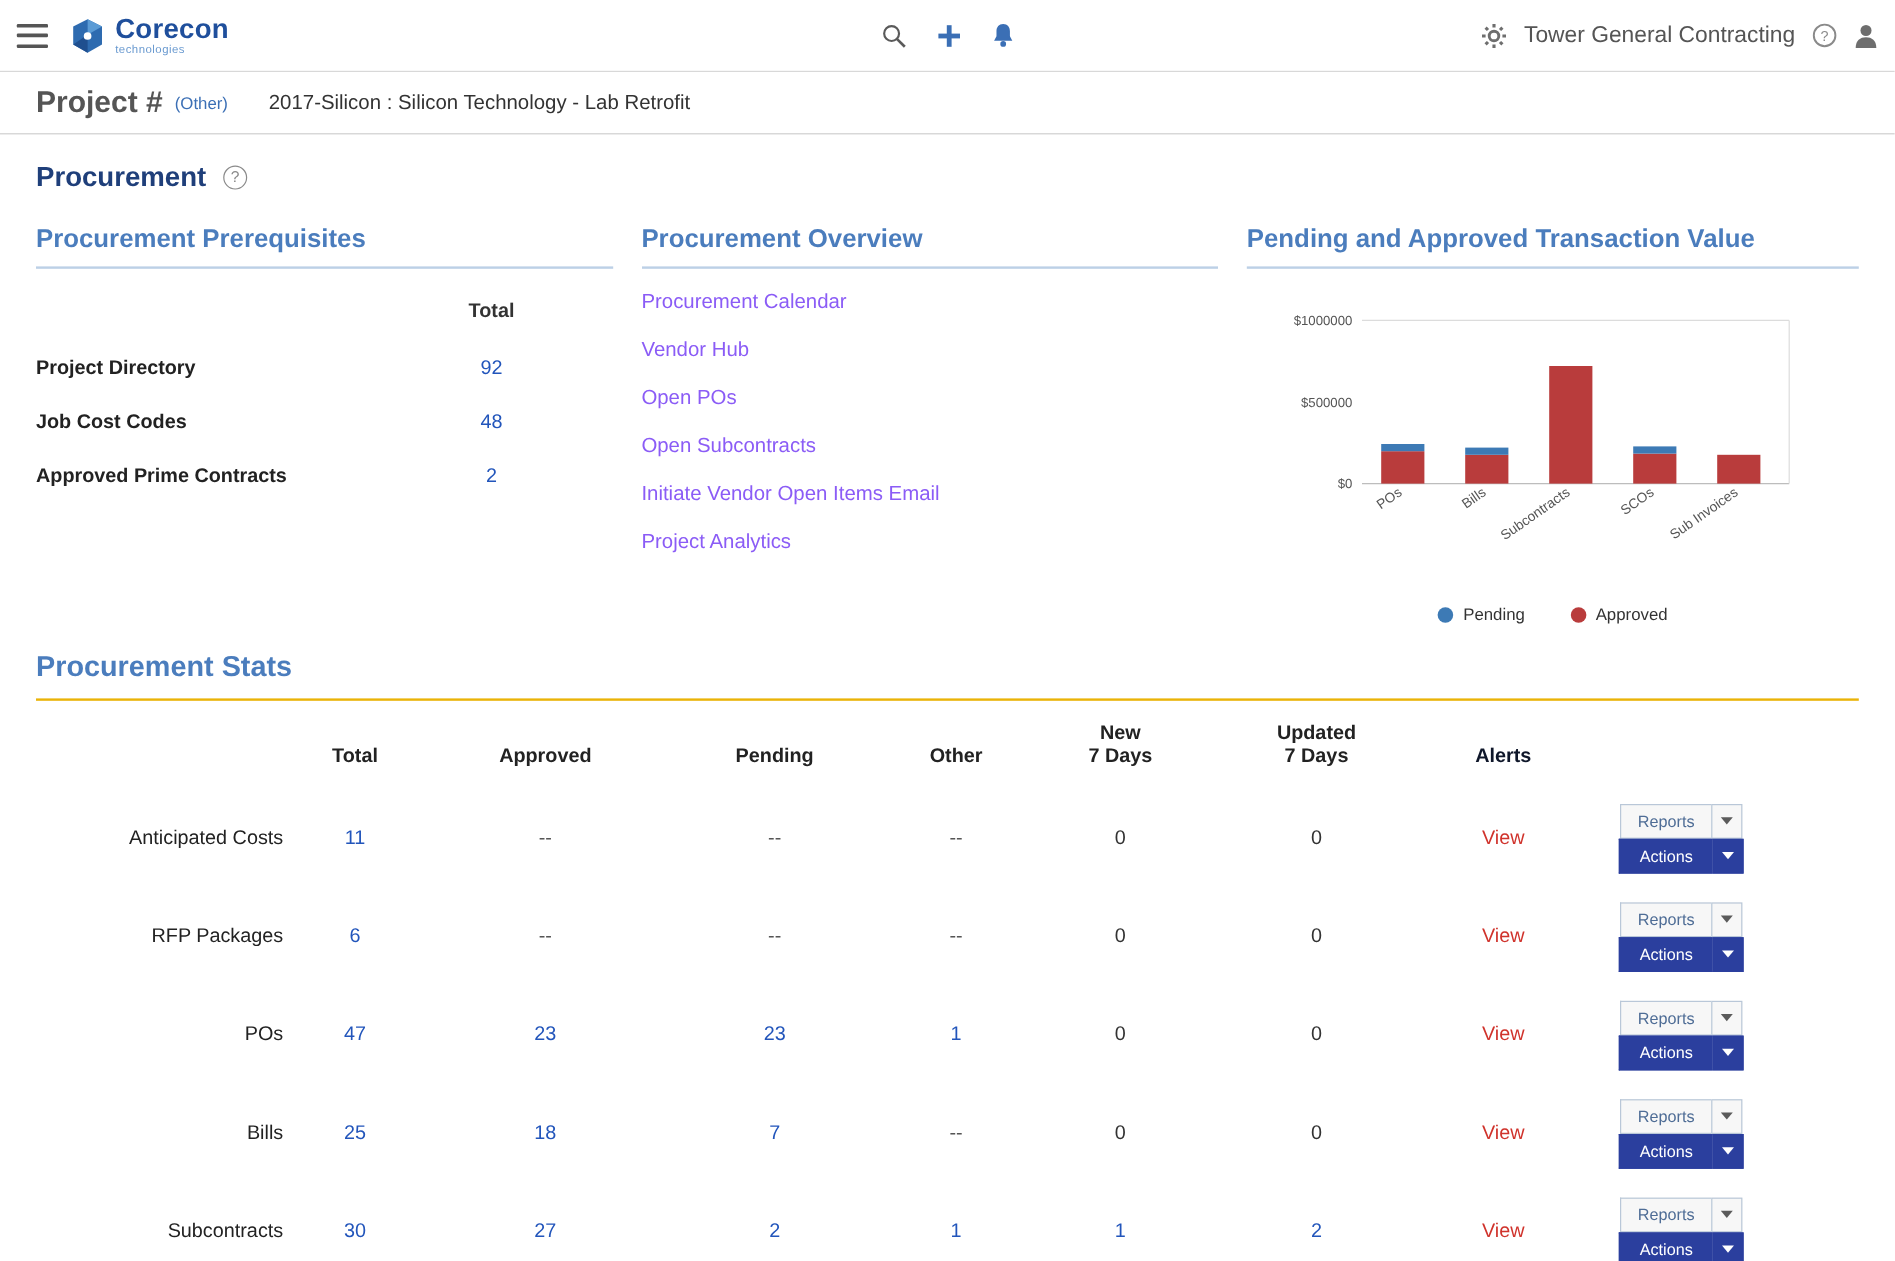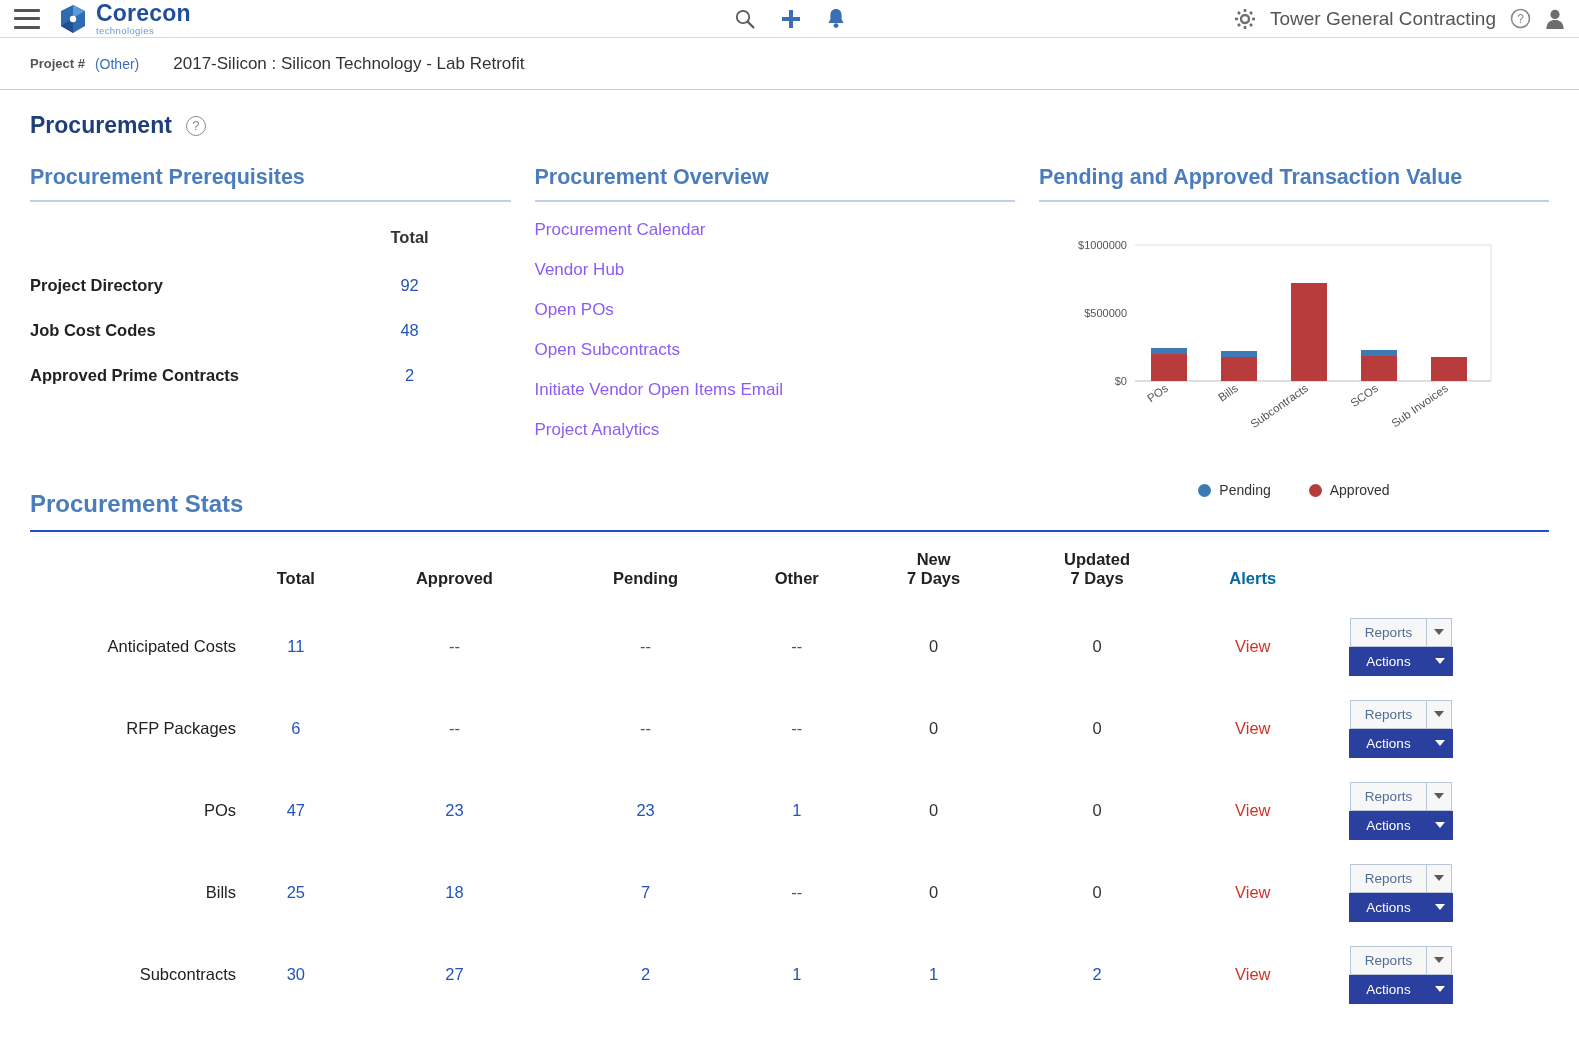--- a/index.html
+++ b/index.html
@@ -8,21 +8,21 @@
     width: 1579px;
     height: 1051px;
     background: #ffffff;
     font-family: "Liberation Sans", sans-serif;
     color: #333;
     overflow: hidden;
   }
 
   
   .topbar {
-    height: 38px;
+    height: 60px;
     display: flex;
     align-items: center;
     padding: 0 14px;
     border-bottom: 1px solid #d8d8d8;
     position: relative;
   }
   .hamburger {
     width: 26px; height: 20px;
     display: flex; flex-direction: column; justify-content: space-between;
     cursor: pointer;
@@ -59,21 +59,21 @@
 
   
   .projectbar {
     height: 52px;
     display: flex;
     align-items: center;
     padding: 0 30px;
     border-bottom: 1px solid #cfcfcf;
     gap: 10px;
   }
-  .proj-label { font-size: 13px; color: #555; font-weight: 600; }
+  .proj-label { font-size: 25px; color: #555; font-weight: 600; }
   .proj-clear { font-size: 14px; color: #3b6fb5; cursor: pointer; }
   .proj-value { font-size: 17px; color: #333; font-weight: 400; margin-left: 24px; }
 
   
   .page { padding: 22px 30px 0 30px; }
   .page-title-row { display: flex; align-items: center; gap: 14px; }
   .page-title { font-size: 23px; color: #1f3f7a; font-weight: 700; }
   .help-circle {
     width: 20px; height: 20px; border-radius: 50%;
     border: 1.6px solid #8a8a8a; color: #8a8a8a;
@@ -123,31 +123,31 @@
   .legend {
     display: flex; justify-content: center; gap: 38px;
     margin-top: 6px;
   }
   .legend-item { display: flex; align-items: center; gap: 8px; font-size: 14px; color: #333; }
   .legend-dot { width: 13px; height: 13px; border-radius: 50%; }
 
   
   .stats-title {
     font-size: 24px; color: #4b7dbd; font-weight: 700;
-    margin-top: 14px; padding-bottom: 12px;
-    border-bottom: 2px solid #1d4ed8;
+    margin-top: 44px; padding-bottom: 12px;
+    border-bottom: 2px solid #eab308;
   }
   table.stats { width: 100%; border-collapse: collapse; margin-top: 4px; }
   table.stats th {
     font-size: 16.5px; color: #222; font-weight: 700;
     padding: 14px 4px 18px 4px; text-align: center; vertical-align: bottom;
     line-height: 1.15;
   }
   table.stats th.rowhdr { text-align: left; width: 210px; }
-  table.stats th.alerts { color: #0369a1; }
+  table.stats th.alerts { color: #0f172a; }
   table.stats th.act { width: 230px; }
   table.stats td { font-size: 16.5px; padding: 12px 4px; text-align: center; }
   table.stats td.rowname { text-align: right; color: #222; }
   table.stats td.lnk { color: #2255bb; cursor: pointer; }
   table.stats td.plain { color: #333; }
   table.stats td.dash { color: #555; }
   table.stats td.view { color: #d0332c; cursor: pointer; }
   table.stats td.actions { text-align: center; padding-right: 70px; }
 
   .btn-group { display: inline-flex; align-items: stretch; }

